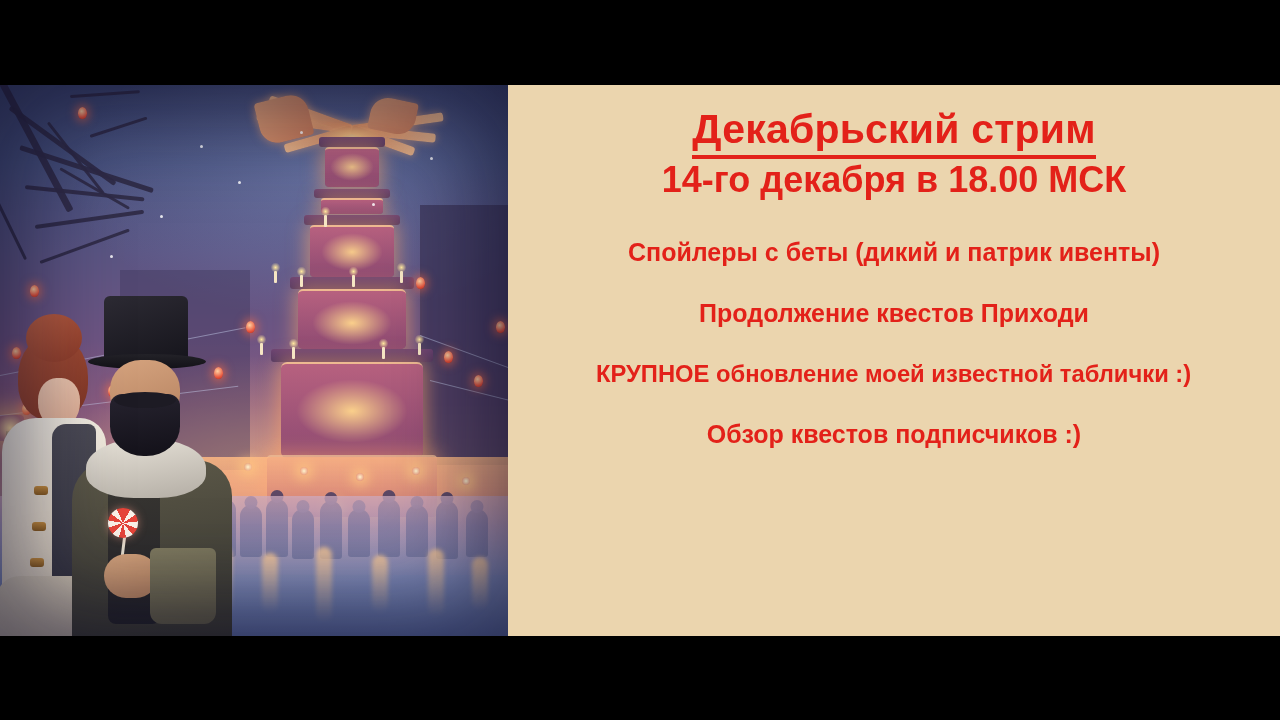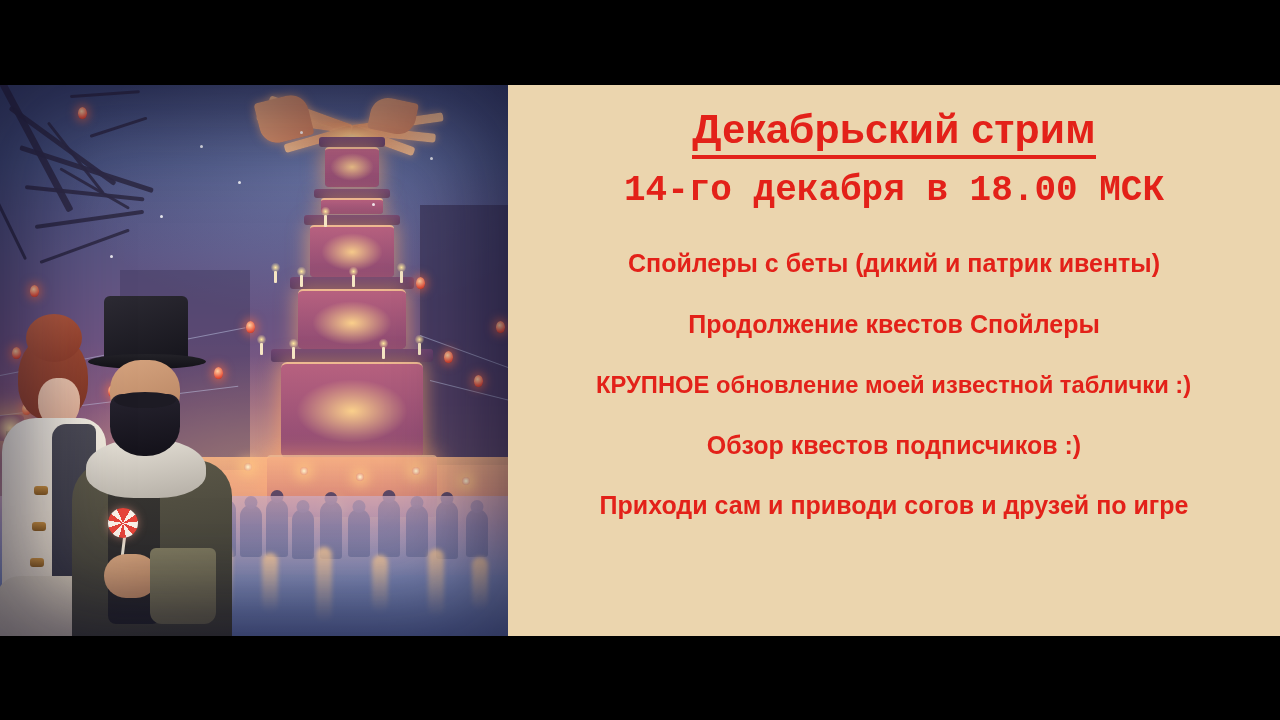--- a/index.html
+++ b/index.html
@@ -234,22 +234,22 @@
   }
 
   .title{
     color:#e32119; font-weight:bold; font-size:41px; line-height:1.1;
     letter-spacing:.2px; white-space:nowrap;
     border-bottom:4px solid #e32119; padding-bottom:3px;
     font-family:"Liberation Sans", sans-serif;
   }
   .subtitle{
     color:#e32119; font-weight:bold; font-size:36px; line-height:1.15;
-    margin-top:11px; white-space:nowrap;
-    font-family:Liberation Mono, monospace;
+    margin-top:0; white-space:nowrap;
+    font-family:Liberation Sans, sans-serif;
   }
   .bullets{
     margin-top:22px; display:flex; flex-direction:column;
     align-items:center; width:100%;text-align:center;
   }
   .bullet{
     color:#e32119; font-weight:bold; font-size:25px; line-height:1.15;
     white-space:nowrap; margin:16px 0;
     font-family:"Liberation Sans", sans-serif;
   }
@@ -420,24 +420,23 @@
     </div>
 
     <div id="panel">
 
       <div class="title">Декабрьский стрим</div>
 
       <div class="subtitle">14-го декабря в 18.00 МСК</div>
 
       <div class="bullets">
         <div class="bullet">Спойлеры с беты (дикий и патрик ивенты)</div>
-        <div class="bullet">Продолжение квестов Спойлеры</div>
+        <div class="bullet">Продолжение квестов Приходи</div>
         <div class="bullet wide">КРУПНОЕ обновление моей известной таблички :)</div>
         <div class="bullet">Обзор квестов подписчиков :)</div>
-        <div class="bullet">Приходи сам и приводи согов и друзей по игре</div>
       </div>
 
     </div>
 
   </div>
 
   <div class="letterbox bottom"></div>
 
 </div>
 

